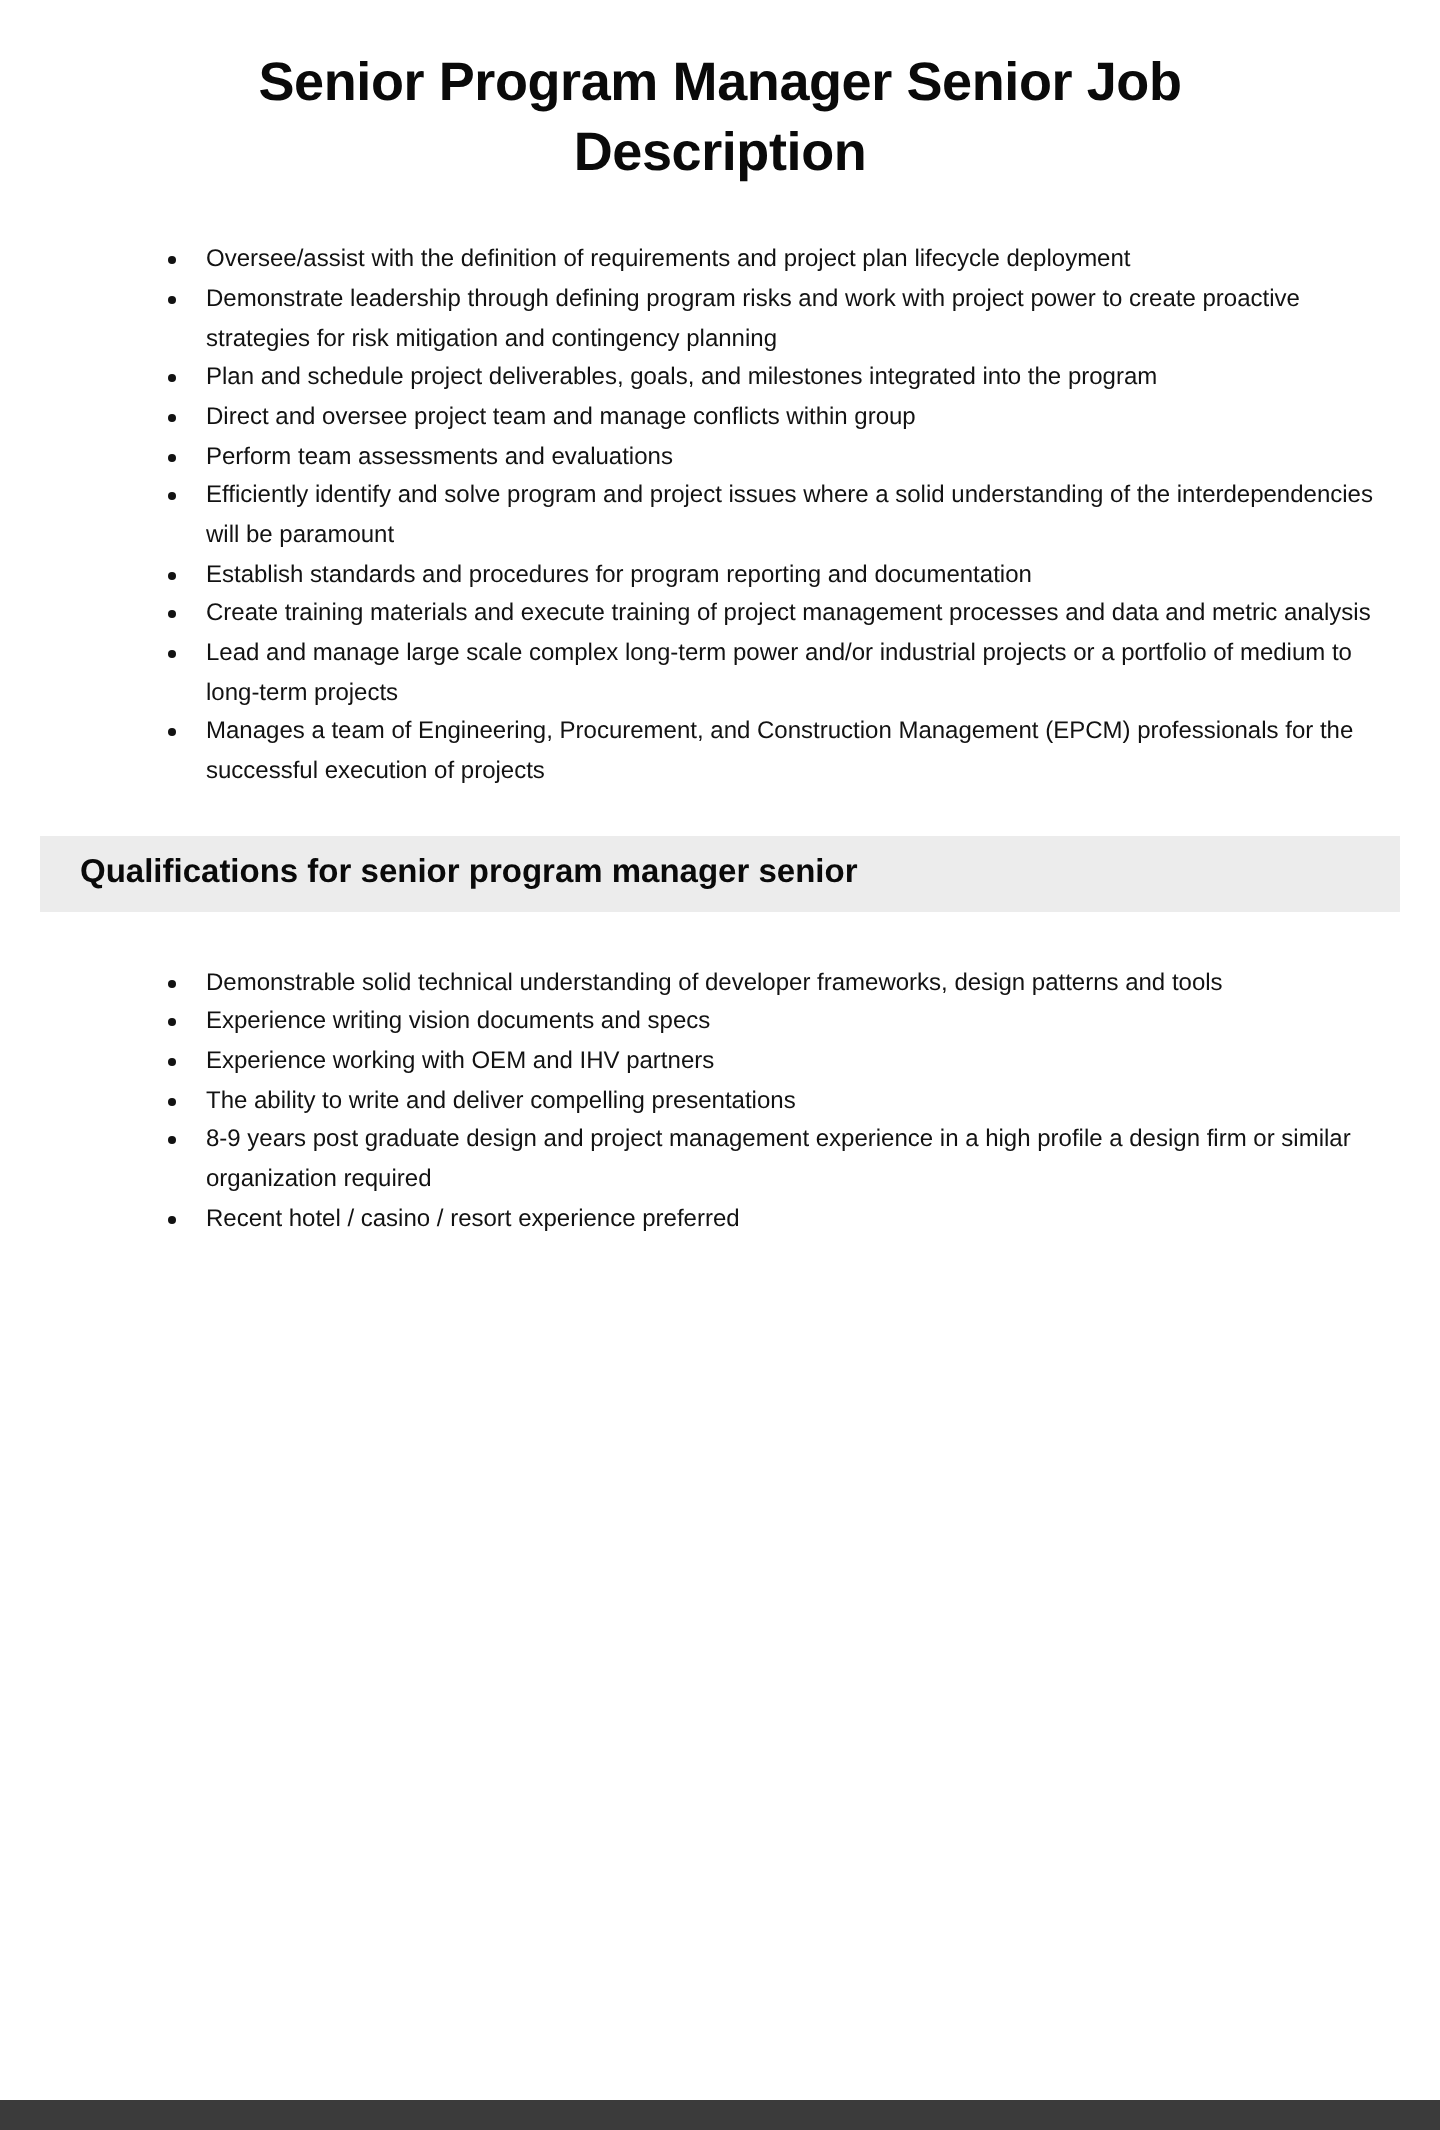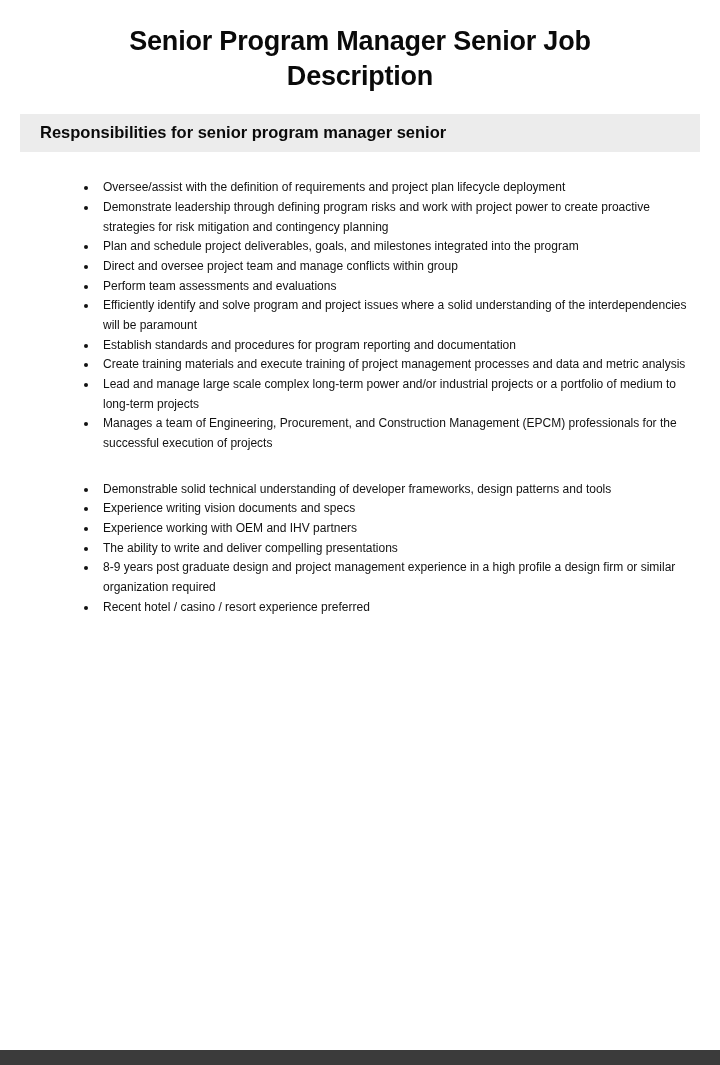--- a/index.html
+++ b/index.html
@@ -60,37 +60,37 @@
   }
 </style>
 </head>
 <body>
 
 <main class="page">
 
   <h1 class="title">Senior Program Manager Senior Job Description</h1>
 
 
-  <div class="section-bar">
-    <h2>Responsibilities for senior program manager senior</h2>
-  </div>
 
   <ul class="bullet-list">
     <li>Oversee/assist with the definition of requirements and project plan lifecycle deployment</li>
     <li>Demonstrate leadership through defining program risks and work with project power to create proactive strategies for risk mitigation and contingency planning</li>
     <li>Plan and schedule project deliverables, goals, and milestones integrated into the program</li>
     <li>Direct and oversee project team and manage conflicts within group</li>
     <li>Perform team assessments and evaluations</li>
     <li>Efficiently identify and solve program and project issues where a solid understanding of the interdependencies will be paramount</li>
     <li>Establish standards and procedures for program reporting and documentation</li>
     <li>Create training materials and execute training of project management processes and data and metric analysis</li>
     <li>Lead and manage large scale complex long-term power and/or industrial projects or a portfolio of medium to long-term projects</li>
     <li>Manages a team of Engineering, Procurement, and Construction Management (EPCM) professionals for the successful execution of projects</li>
   </ul>
 
+  <div class="section-bar">
+    <h2>Qualifications for senior program manager senior</h2>
+  </div>
 
   <ul class="bullet-list">
     <li>Demonstrable solid technical understanding of developer frameworks, design patterns and tools</li>
     <li>Experience writing vision documents and specs</li>
     <li>Experience working with OEM and IHV partners</li>
     <li>The ability to write and deliver compelling presentations</li>
     <li>8-9 years post graduate design and project management experience in a high profile a design firm or similar organization required</li>
     <li>Recent hotel / casino / resort experience preferred</li>
   </ul>
 

